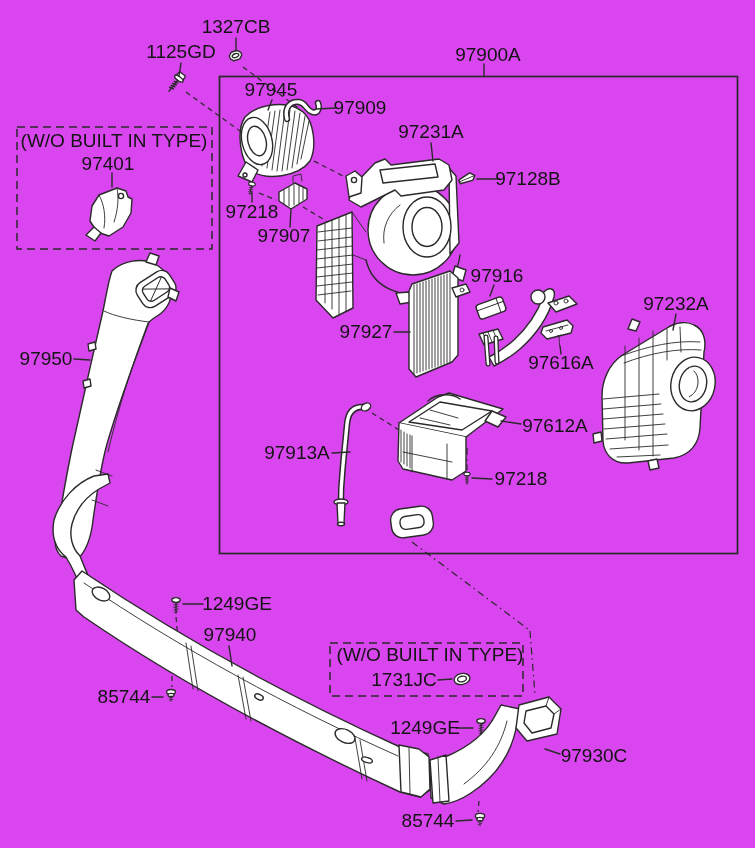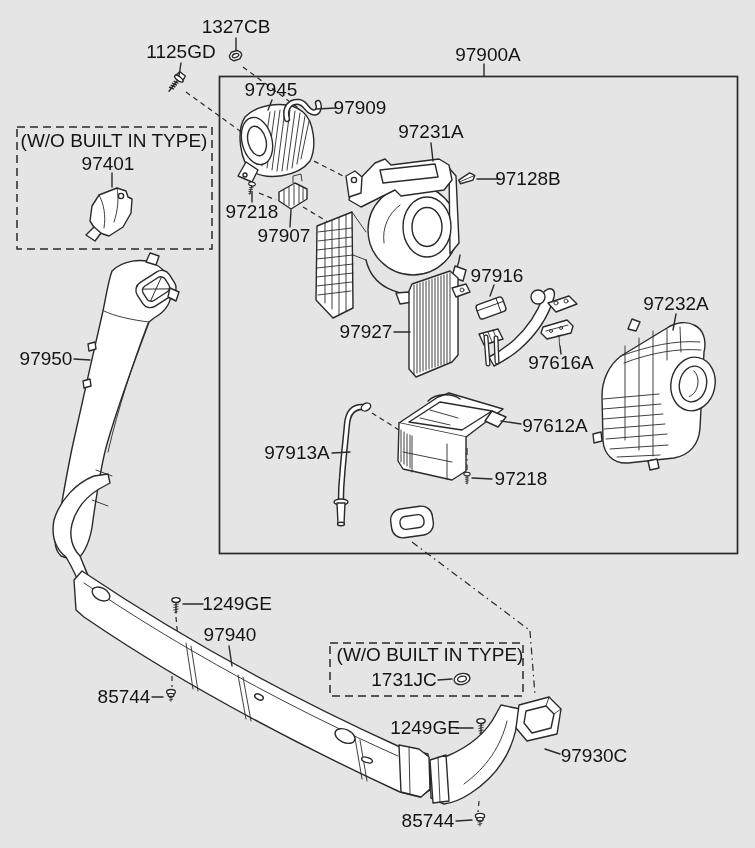--- a/index.html
+++ b/index.html
@@ -1,16 +1,16 @@
 <!DOCTYPE html>
 <html><head>
 <meta charset="utf-8">
 <style>
   html,body{margin:0;padding:0;background:#ffffff;}
-  .stage{position:relative;width:755px;height:848px;background:#e5e5e5;overflow:hidden;
+  .stage{position:relative;width:755px;height:848px;background:#d946ef;overflow:hidden;
          font-family:"Liberation Sans", sans-serif;}
   svg{display:block;}
   .ln{fill:none;stroke:#2a2a2a;stroke-width:1.4;stroke-linejoin:round;stroke-linecap:round;}
   .lnf{fill:#ffffff;stroke:#2a2a2a;stroke-width:1.4;stroke-linejoin:round;stroke-linecap:round;}
   .thin{fill:none;stroke:#2a2a2a;stroke-width:0.9;stroke-linejoin:round;stroke-linecap:round;}
   .thick{fill:none;stroke:#2a2a2a;stroke-width:1.7;}
   .dash{fill:none;stroke:#2a2a2a;stroke-width:1.2;stroke-dasharray:5 4;}
   .dashdot{fill:none;stroke:#2a2a2a;stroke-width:1.2;stroke-dasharray:7 4 1.5 4;}
   .boxdash{fill:none;stroke:#2a2a2a;stroke-width:1.5;stroke-dasharray:8 5;}
   .tube{fill:none;stroke:#2a2a2a;stroke-width:6.4;stroke-linecap:round;}

